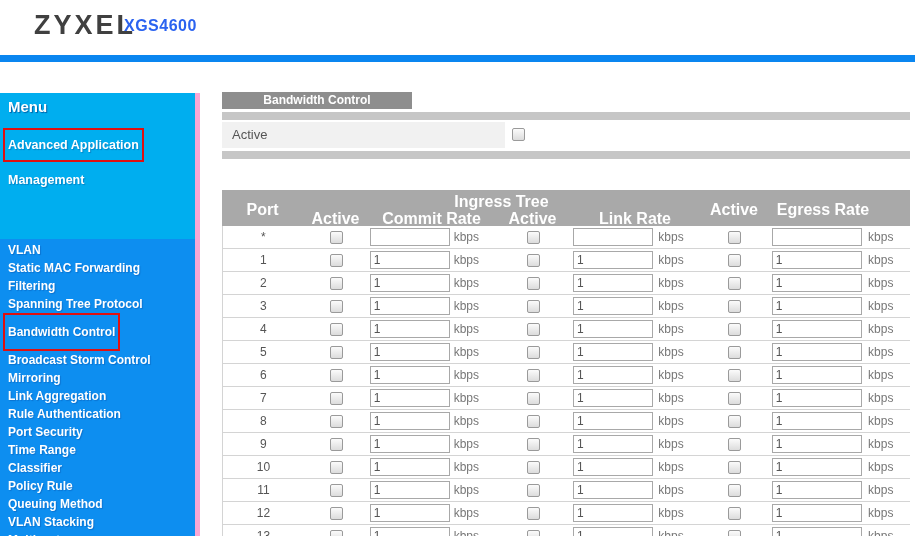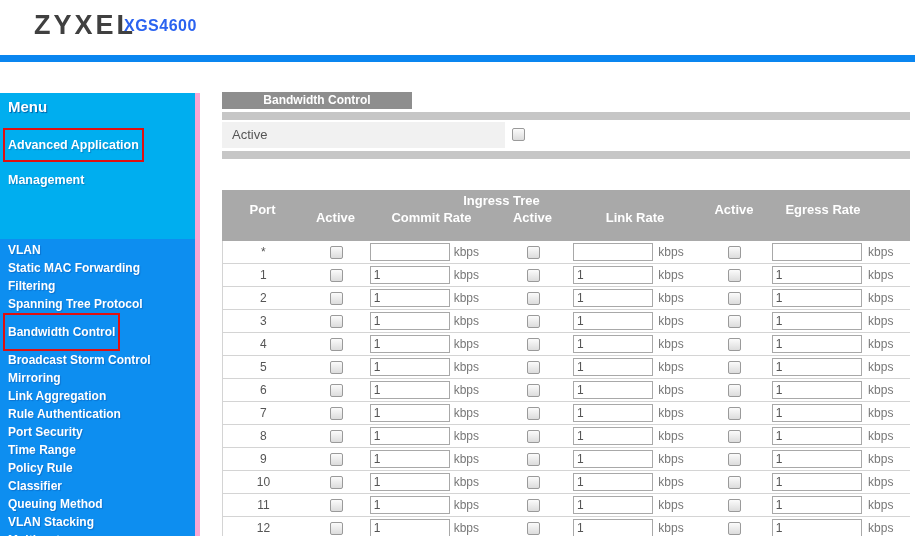--- a/index.html
+++ b/index.html
@@ -36,22 +36,22 @@
        font-size:12px;font-weight:bold;text-align:center;line-height:17px;cursor:pointer;}
   .strip{margin:3px 0 0 22px;width:688px;height:8px;background:#c6c6c6;}
   .active-row{margin:2px 0 0 22px;width:688px;height:26px;position:relative;}
   .active-label{position:absolute;left:0;top:0;width:273px;height:26px;background:#f1f1f1;
                 line-height:26px;padding-left:10px;font-size:13px;color:#555;}
   .active-row input{position:absolute;left:290px;top:6px;}
   .strip.second{margin-top:3px;}
 
   
   .bw-table{margin:31px 0 0 22px;width:688px;}
-  .thead{position:relative;width:688px;height:51px;background:#a9a9a9;color:#fff;
-         font-size:13px;font-weight:bold;}
+  .thead{position:relative;width:688px;height:36px;background:#a9a9a9;color:#fff;
+         font-size:16px;font-weight:bold;}
   .thead span{position:absolute;text-align:center;}
   .h-port   {left:0;   width:81px; top:0;  height:40px;line-height:40px;}
   .h-ingress{left:81px; width:397px;top:3px;}
   .h-active1{left:81px; width:65px; top:20px;}
   .h-commit {left:146px;width:127px;top:20px;}
   .h-active2{left:273px;width:75px; top:20px;}
   .h-peak   {left:348px;width:130px;top:20px;}
   .h-active3{left:478px;width:68px; top:0;height:40px;line-height:40px;}
   .h-egress {left:546px;width:110px;top:0;height:40px;line-height:40px;}
 
@@ -95,22 +95,22 @@
           <div class="sub-item"><span>Static MAC Forwarding</span></div>
           <div class="sub-item"><span>Filtering</span></div>
           <div class="sub-item"><span>Spanning Tree Protocol</span></div>
           <div class="sub-item hl"><span>Bandwidth Control</span></div>
           <div class="sub-item"><span>Broadcast Storm Control</span></div>
           <div class="sub-item"><span>Mirroring</span></div>
           <div class="sub-item"><span>Link Aggregation</span></div>
           <div class="sub-item"><span>Rule Authentication</span></div>
           <div class="sub-item"><span>Port Security</span></div>
           <div class="sub-item"><span>Time Range</span></div>
+          <div class="sub-item"><span>Classifier</span></div>
           <div class="sub-item"><span>Policy Rule</span></div>
-          <div class="sub-item"><span>Classifier</span></div>
           <div class="sub-item"><span>Queuing Method</span></div>
           <div class="sub-item"><span>VLAN Stacking</span></div>
           <div class="sub-item"><span>Multicast</span></div>
           <div class="sub-item"><span>AAA</span></div>
         </div>
     </div>
   </div>
 
   <div class="main">
     <div class="tab">Bandwidth Control</div>

